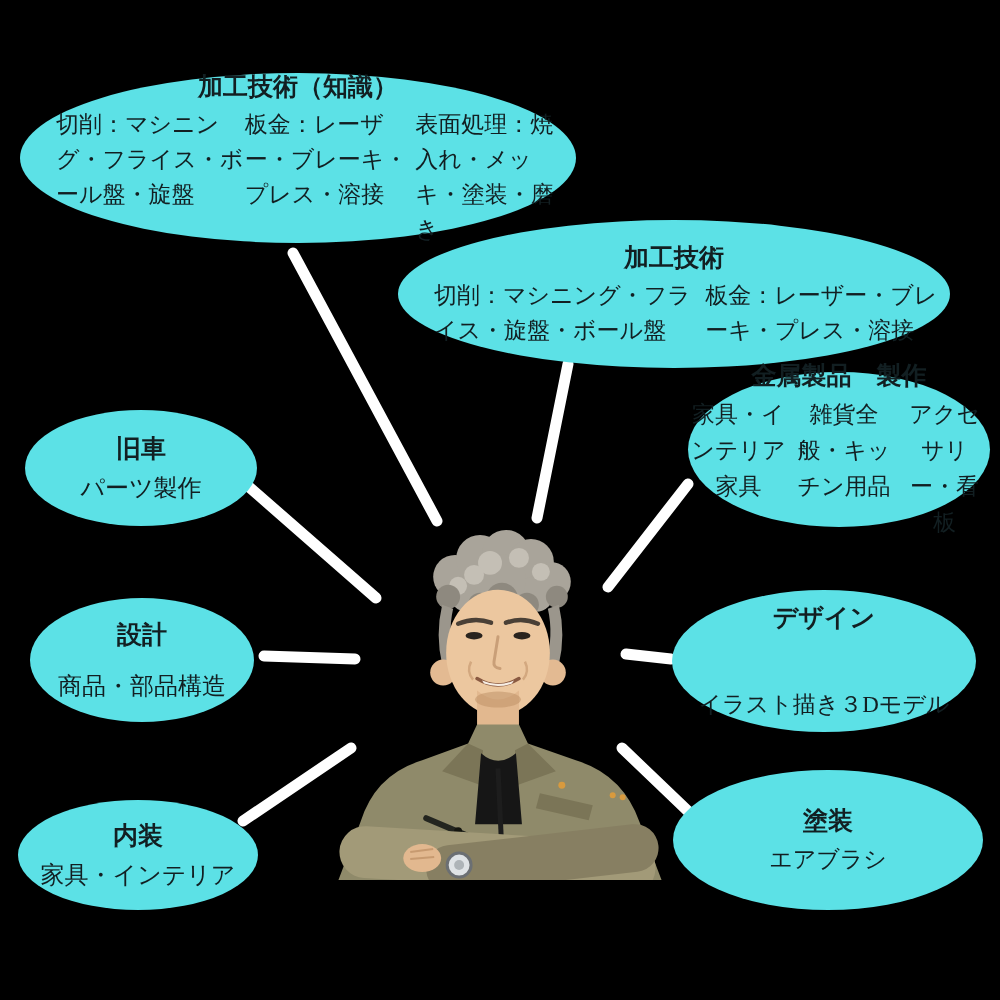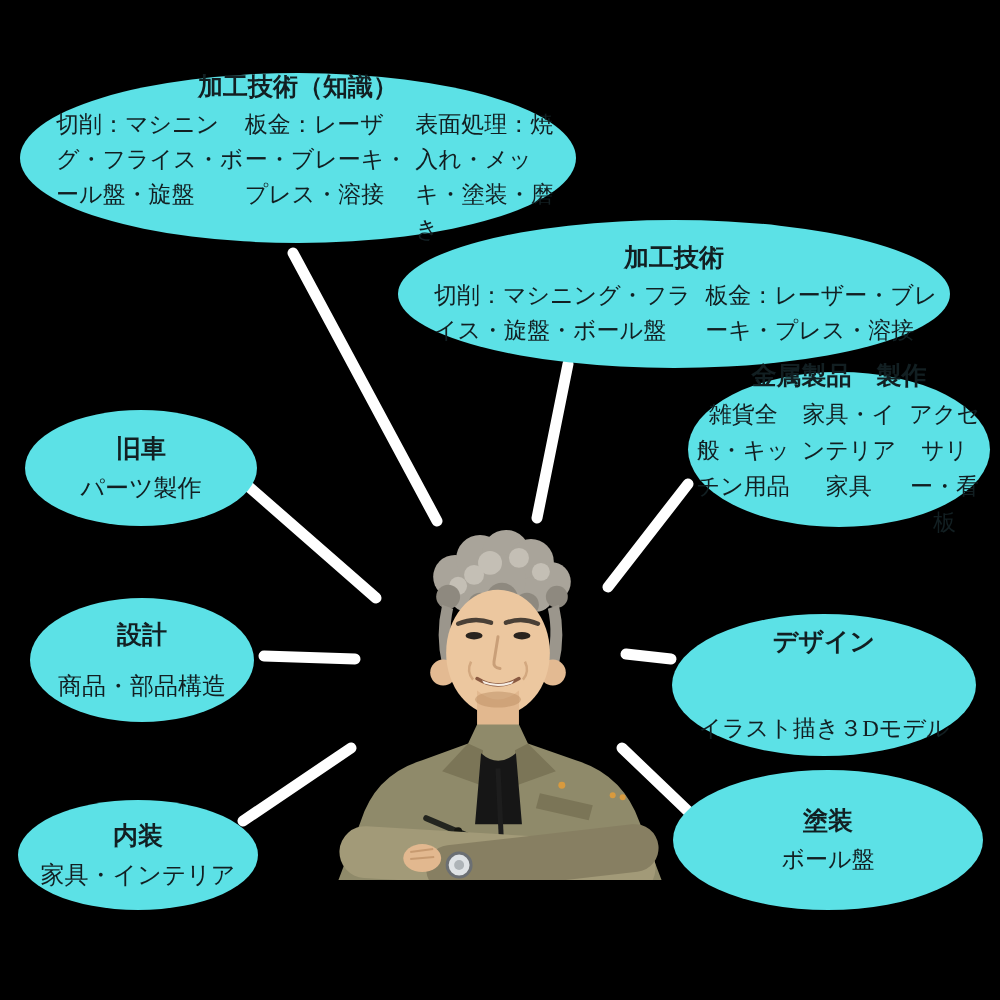--- a/index.html
+++ b/index.html
@@ -15,21 +15,21 @@
     line-height:35px;font-size:23px;
   }
   .bubble .title{font-weight:700;font-size:25px;margin-bottom:3px;}
   .bubble .body{display:flex;flex-direction:row;}
   .bubble.left-body .body{text-align:left;align-self:flex-start;padding-left:36px;}
   .b1{left:20px;top:73px;width:556px;height:170px;}
   .b2{left:398px;top:220px;width:552px;height:148px;}
   .b3{left:25px;top:390px;width:232px;height:116px;font-size:24px;line-height:36px;margin-top:20px;}
   .b4{left:688px;top:372px;width:302px;height:155px;line-height:36px;}
   .b5{left:30px;top:598px;width:224px;height:124px;font-size:24px;line-height:36px;gap:12px;}
-  .b6{left:672px;top:614px;width:304px;height:142px;line-height:36px;gap:48px;}
+  .b6{left:672px;top:590px;width:304px;height:142px;line-height:36px;gap:48px;}
   .b7{left:18px;top:800px;width:240px;height:110px;font-size:24px;line-height:36px;}
   .b8{left:673px;top:770px;width:310px;height:140px;line-height:36px;text-align:center;}
   .portrait{position:absolute;left:330px;top:523px;width:340px;height:357px;}
 </style>
 </head>
 <body>
 
 <div class="stage">
 
   <svg class="lines" viewBox="0 0 1000 1000">
@@ -65,22 +65,22 @@
   <div class="bubble b3">
     <div class="title">旧車</div>
     <div class="body">
       <div>パーツ製作</div>
     </div>
   </div>
 
   <div class="bubble b4">
     <div class="title">金属製品　製作</div>
     <div class="body">
+      <div>家具・インテリア家具</div>
       <div>雑貨全般・キッチン用品</div>
-      <div>家具・インテリア家具</div>
       <div>アクセサリー・看板</div>
     </div>
   </div>
 
   <div class="bubble b5">
     <div class="title">設計</div>
     <div class="body">
       <div>商品・部品</div>
       <div>構造</div>
     </div>
@@ -97,21 +97,21 @@
   <div class="bubble b7">
     <div class="title">内装</div>
     <div class="body">
       <div>家具・インテリア</div>
     </div>
   </div>
 
   <div class="bubble b8">
     <div class="title">塗装</div>
     <div class="body">
-      <div>ボール盤</div>
+      <div>エアブラシ</div>
     </div>
   </div>
 
   <div class="portrait">
     <svg width="340" height="357" viewBox="0 0 340 358">
 
       <g fill="#a9a49a">
         <circle cx="125" cy="54" r="22"></circle>
           <circle cx="150" cy="36" r="24"></circle>
         <circle cx="176" cy="31" r="24"></circle>

